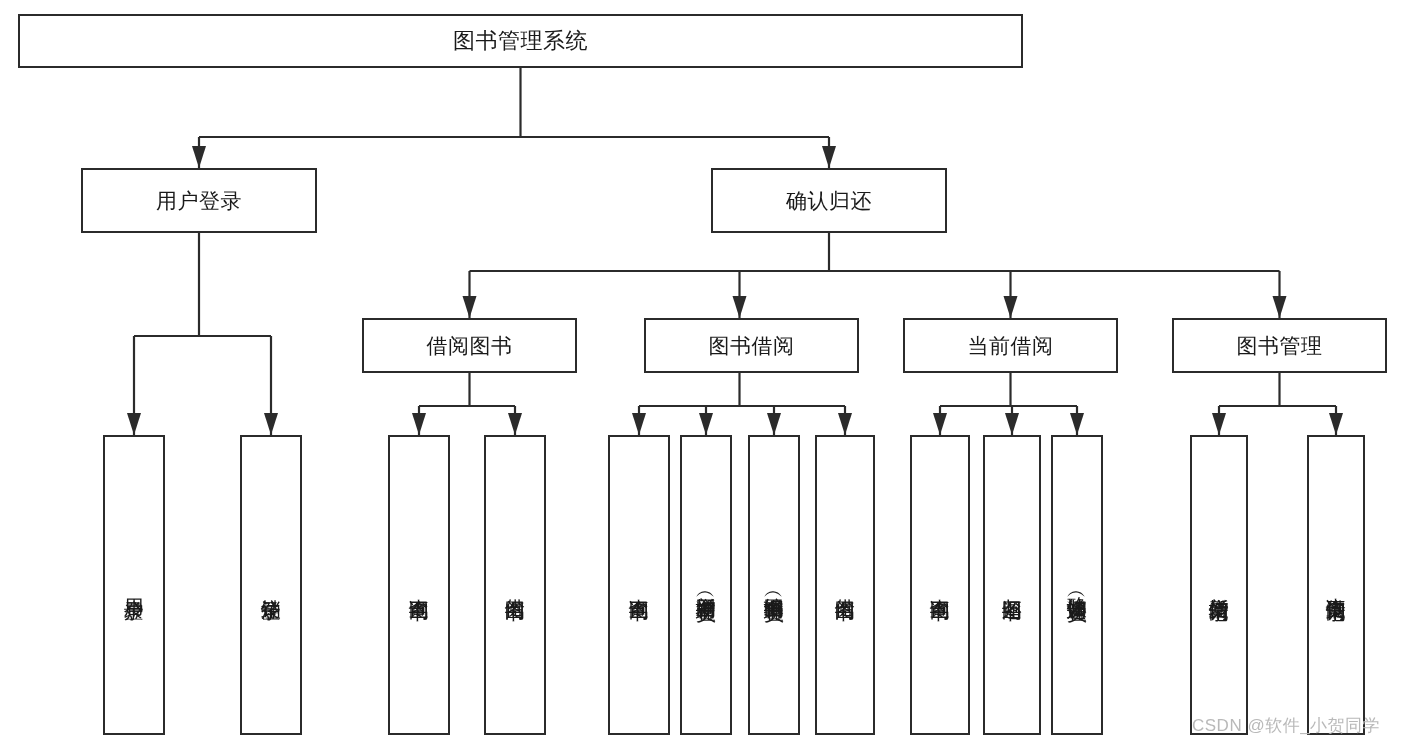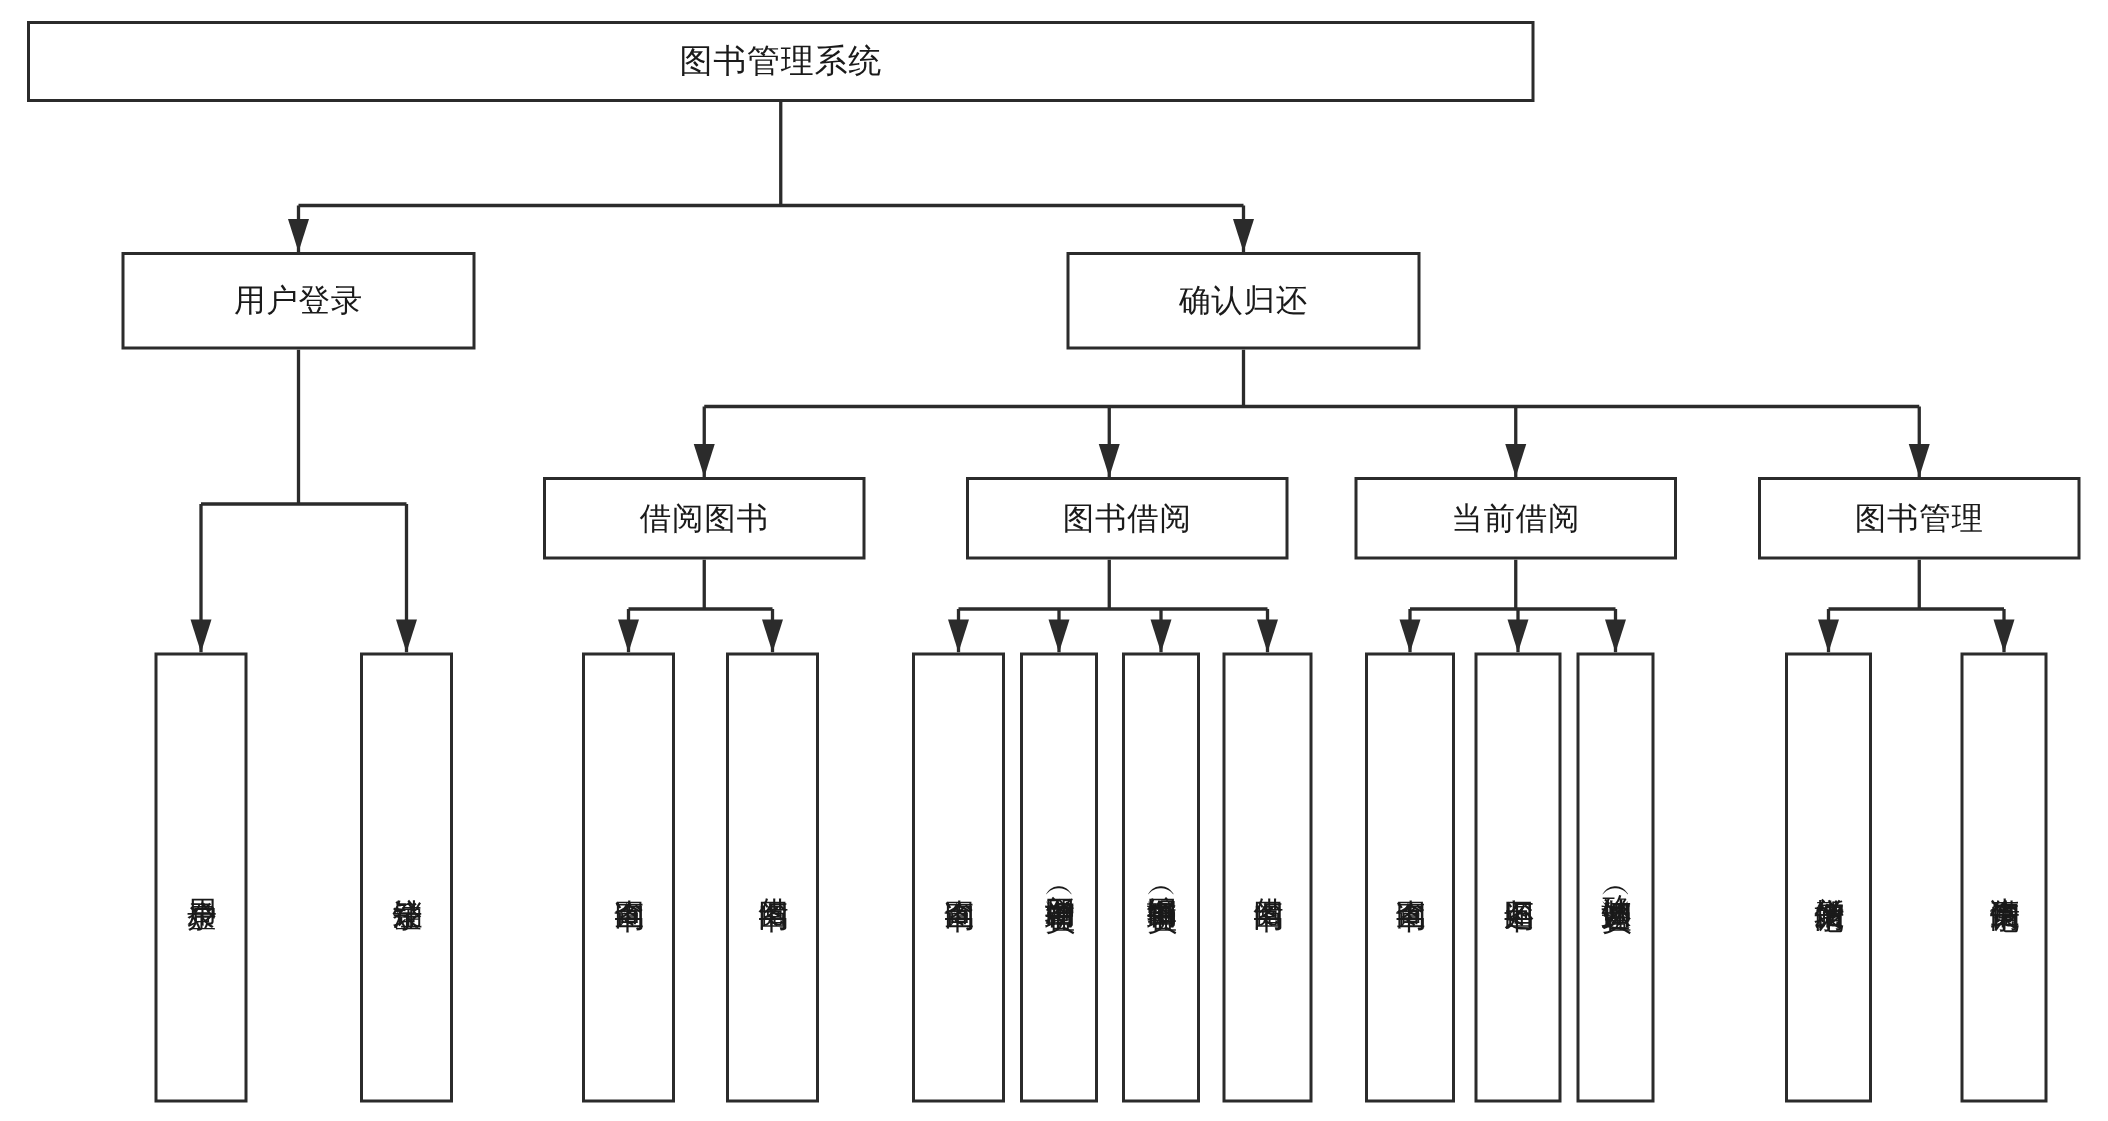--- a/index.html
+++ b/index.html
@@ -196,13 +196,14 @@
       <div class="node-box" style="left: 1051px; top: 435px; width: 52px; height: 300px;">
         <div class="node-label-v">确认归还（管理员）</div>
       </div>
       <div class="node-box" style="left: 1190px; top: 435px; width: 58px; height: 300px;">
         <div class="node-label-v">新增借阅记录</div>
       </div>
       <div class="node-box" style="left: 1307px; top: 435px; width: 58px; height: 300px;">
         <div class="node-label-v">查询借阅记录</div>
       </div>
     </div>
+  <div class="watermark" id="watermark" style="left: 1192px; top: 714px;">CSDN @软件_小贺同学</div>
 </div>
 
 </body></html>

